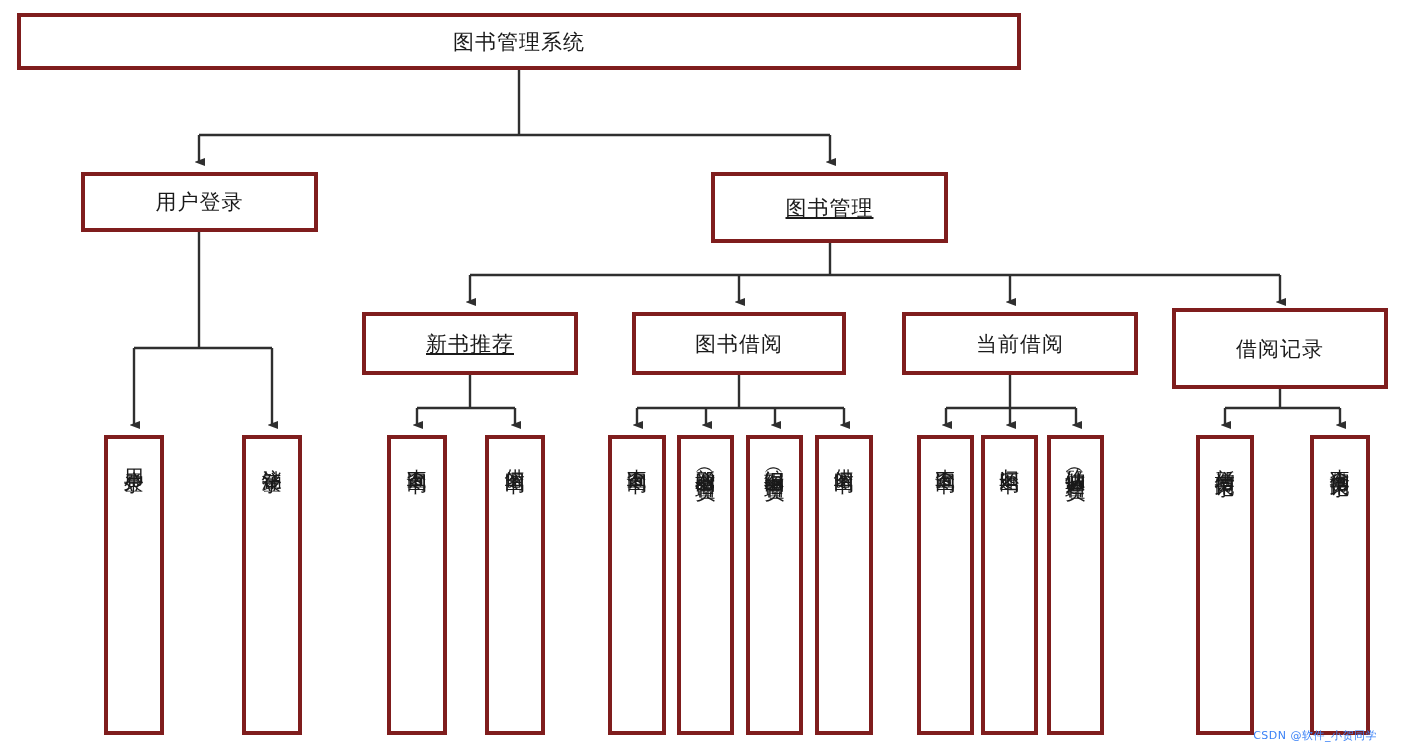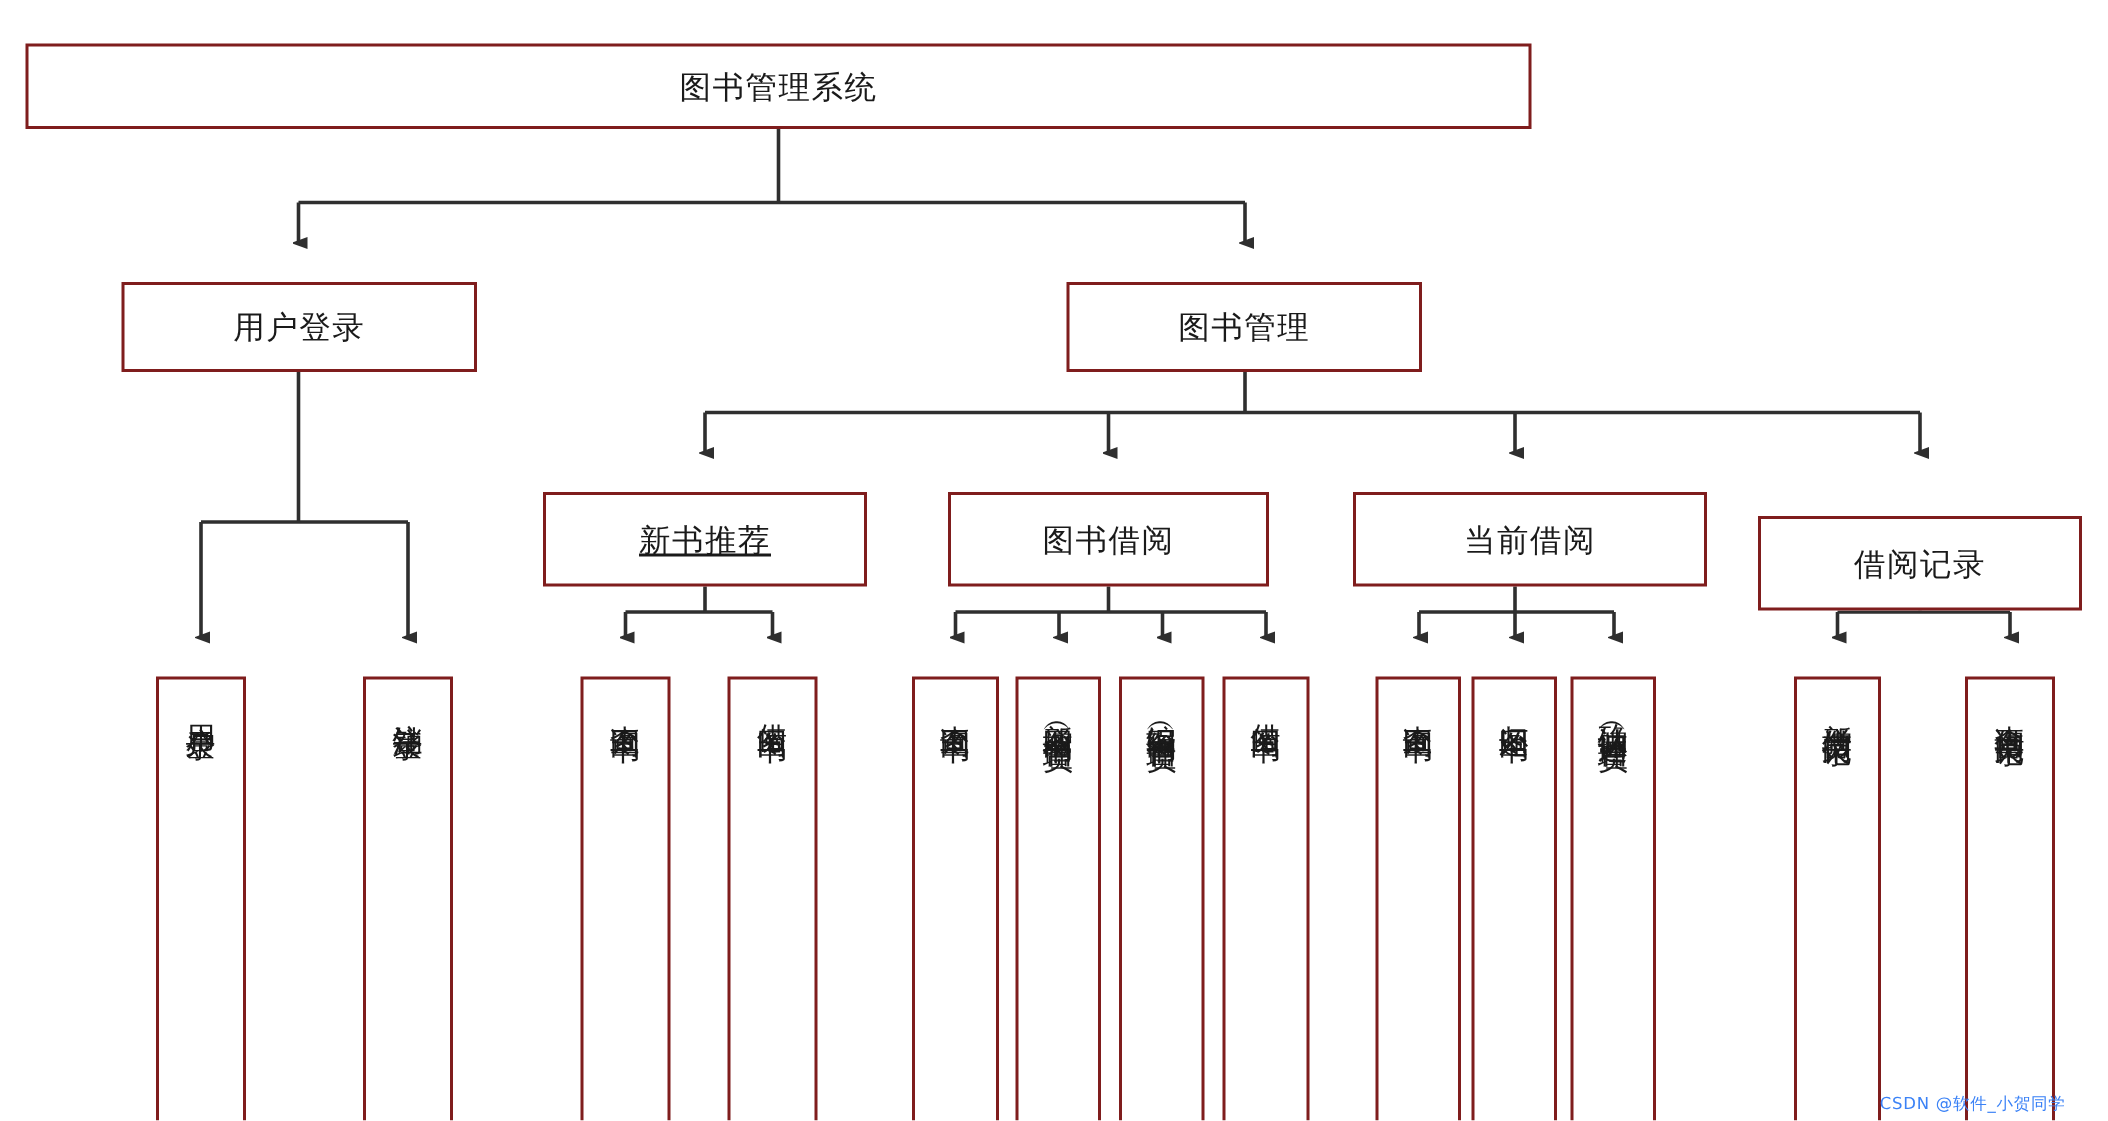--- a/index.html
+++ b/index.html
@@ -21,27 +21,26 @@
     position: absolute;
     left: 0;
     top: 0;
     width: 1405px;
     height: 747px;
     pointer-events: none;
   }
   .node {
     position: absolute;
     box-sizing: border-box;
-    border: 2px solid #7f1d1d;
+    border: 4px solid #7f1d1d;
     background: #ffffff;
     display: flex;
     align-items: center;
     justify-content: center;
     color: #1a1a1a;
-    margin-top: 16px;
   }
   .node.horiz {
     font-size: 21px;
     letter-spacing: 1px;
   }
   .node.vert {
     align-items: flex-start;
     padding-top: 14px;
   }
   .vlabel {
@@ -119,34 +118,34 @@
     </g>
   </svg>
 
   <div class="node horiz" style="left:17px; top:13px; width:1004px; height:57px;">
     <span>图书管理系统</span>
   </div>
 
   <div class="node horiz" style="left:81px; top:172px; width:237px; height:60px;">
     <span>用户登录</span>
   </div>
-  <div class="node horiz" style="left:711px; top:172px; width:237px; height:60px;">
+  <div class="node horiz" style="left:711px; top:172px; width:237px; height:71px;text-decoration:underline;">
     <span>图书管理</span>
   </div>
 
   <div class="node horiz" style="left:362px; top:312px; width:216px; height:63px;text-decoration:underline;">
     <span>新书推荐</span>
   </div>
   <div class="node horiz" style="left:632px; top:312px; width:214px; height:63px;">
     <span>图书借阅</span>
   </div>
   <div class="node horiz" style="left:902px; top:312px; width:236px; height:63px;">
     <span>当前借阅</span>
   </div>
-  <div class="node horiz" style="left:1172px; top:328px; width:216px; height:63px;">
+  <div class="node horiz" style="left:1172px; top:308px; width:216px; height:81px;">
     <span>借阅记录</span>
   </div>
 
   <div class="node vert" style="left:104px; top:435px; width:60px; height:300px;">
     <span class="vlabel">用户登录</span>
   </div>
   <div class="node vert" style="left:242px; top:435px; width:60px; height:300px;">
     <span class="vlabel">注销登录</span>
   </div>
 

